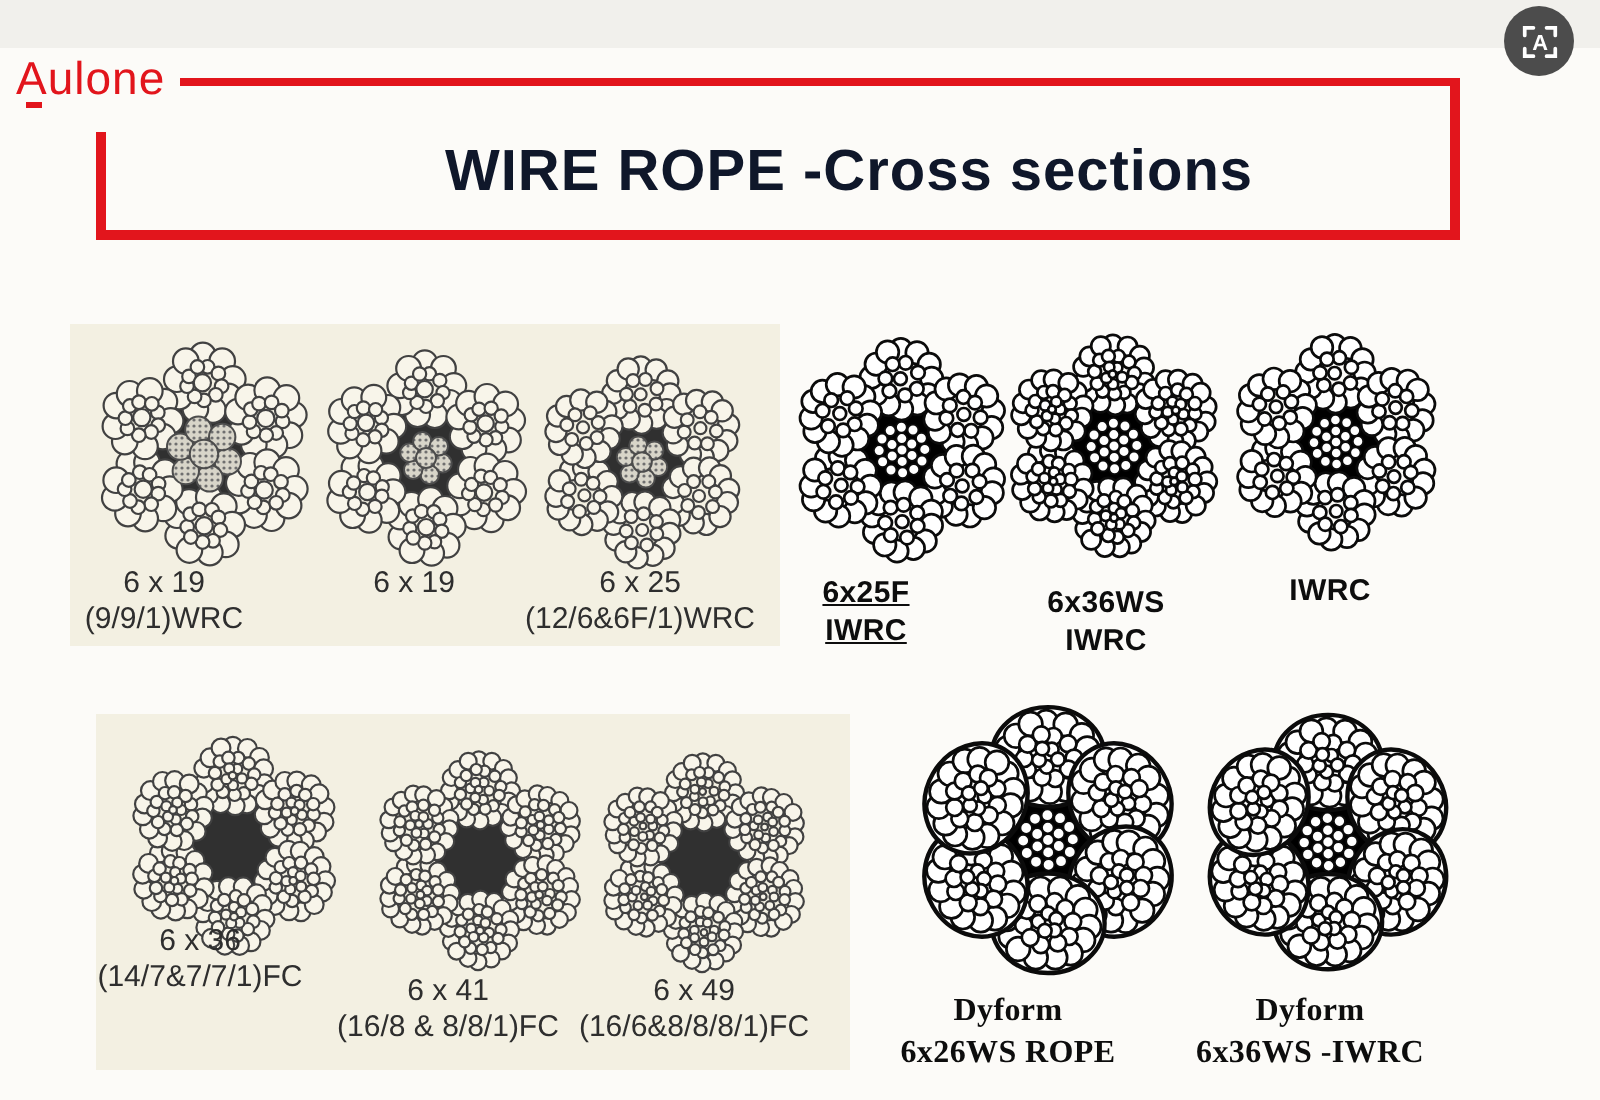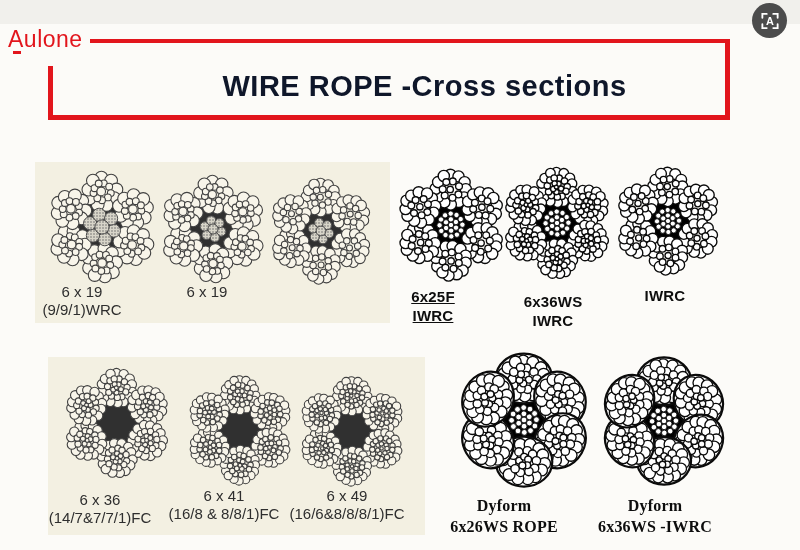--- a/index.html
+++ b/index.html
@@ -442,20 +442,24 @@
       <circle cx="37.1" cy="38.4" r="3.2" fill="#f8f5ea" stroke="#414141" stroke-width="1.1"></circle>
       <circle cx="33.5" cy="45.7" r="3.0" fill="#f8f5ea" stroke="#414141" stroke-width="1.1"></circle>
       <circle cx="71.1" cy="65.5" r="4.5" fill="url(#stip2)" stroke="#4c4c4c" stroke-width="1"></circle>
       <circle cx="64.9" cy="71.3" r="4.5" fill="url(#stip2)" stroke="#4c4c4c" stroke-width="1"></circle>
       <circle cx="56.8" cy="68.8" r="4.5" fill="url(#stip2)" stroke="#4c4c4c" stroke-width="1"></circle>
       <circle cx="54.9" cy="60.5" r="4.5" fill="url(#stip2)" stroke="#4c4c4c" stroke-width="1"></circle>
       <circle cx="61.1" cy="54.7" r="4.5" fill="url(#stip2)" stroke="#4c4c4c" stroke-width="1"></circle>
       <circle cx="69.2" cy="57.2" r="4.5" fill="url(#stip2)" stroke="#4c4c4c" stroke-width="1"></circle>
       <circle cx="63" cy="63" r="4.9" fill="url(#stip2)" stroke="#4c4c4c" stroke-width="1"></circle>
     </svg>
+    <div class="cap scan" style="left: 230px; top: 283px;">
+      <div>6 x 25</div>
+      <div>(12/6&amp;6F/1)WRC</div>
+    </div>
     <svg width="132" height="132" class="rope" style="left: 385px; top: 159px;">
       <path d="M82.0 38.4L82.3 56.6L97.9 66.0L82.3 75.4L82.0 93.6L66.0 84.8L50.0 93.6L49.7 75.4L34.1 66.0L49.7 56.6L50.0 38.4L66.0 47.2Z" fill="#000000" stroke="#000000" stroke-width="5" stroke-linejoin="round"></path>
       <circle cx="65.4" cy="15.8" r="5.6" fill="#ffffff" stroke="#0b0b0b" stroke-width="1.35"></circle>
       <circle cx="73.5" cy="17.4" r="5.6" fill="#ffffff" stroke="#0b0b0b" stroke-width="1.35"></circle>
       <circle cx="79.6" cy="23.2" r="5.6" fill="#ffffff" stroke="#0b0b0b" stroke-width="1.35"></circle>
       <circle cx="80.8" cy="30.2" r="5.6" fill="#ffffff" stroke="#0b0b0b" stroke-width="1.35"></circle>
       <circle cx="79.0" cy="38.4" r="5.6" fill="#ffffff" stroke="#0b0b0b" stroke-width="1.35"></circle>
       <circle cx="73.7" cy="42.9" r="5.6" fill="#ffffff" stroke="#0b0b0b" stroke-width="1.35"></circle>
       <circle cx="65.8" cy="45.5" r="5.6" fill="#ffffff" stroke="#0b0b0b" stroke-width="1.35"></circle>
       <circle cx="59.3" cy="43.3" r="5.6" fill="#ffffff" stroke="#0b0b0b" stroke-width="1.35"></circle>
@@ -1134,21 +1138,21 @@
       <circle cx="30.5" cy="38.6" r="3.1" fill="#f8f5ea" stroke="#414141" stroke-width="1.1"></circle>
       <circle cx="35.1" cy="38.2" r="3.1" fill="#f8f5ea" stroke="#414141" stroke-width="1.1"></circle>
       <circle cx="40.8" cy="40.0" r="3.1" fill="#f8f5ea" stroke="#414141" stroke-width="1.1"></circle>
       <circle cx="38.6" cy="47.0" r="2.5" fill="#f8f5ea" stroke="#414141" stroke-width="1.1"></circle>
       <circle cx="35.9" cy="51.7" r="2.5" fill="#f8f5ea" stroke="#414141" stroke-width="1.1"></circle>
       <circle cx="32.0" cy="50.3" r="2.5" fill="#f8f5ea" stroke="#414141" stroke-width="1.1"></circle>
       <circle cx="31.2" cy="45.1" r="2.5" fill="#f8f5ea" stroke="#414141" stroke-width="1.1"></circle>
       <circle cx="36.6" cy="43.3" r="2.5" fill="#f8f5ea" stroke="#414141" stroke-width="1.1"></circle>
       <circle cx="34.5" cy="47.0" r="1.9" fill="#f8f5ea" stroke="#414141" stroke-width="1.1"></circle>
     </svg>
-    <div class="cap scan" style="left: 10px; top: 491px;">
+    <div class="cap scan" style="left: 10px; top: 462px;">
       <div>6 x 36</div>
       <div>(14/7&amp;7/7/1)FC</div>
     </div>
     <svg width="130" height="130" class="rope" style="left: 175px; top: 365px;">
       <path d="M80.7 37.8L81.5 55.5L96.4 65.0L81.5 74.5L80.7 92.2L65.0 84.0L49.3 92.2L48.5 74.5L33.6 65.0L48.5 55.5L49.3 37.8L65.0 46.0Z" fill="#303030" stroke="#303030" stroke-width="5" stroke-linejoin="round"></path>
       <circle cx="64.4" cy="14.9" r="4.2" fill="#f8f5ea" stroke="#414141" stroke-width="1.1"></circle>
       <circle cx="70.9" cy="15.6" r="4.2" fill="#f8f5ea" stroke="#414141" stroke-width="1.1"></circle>
       <circle cx="76.7" cy="19.2" r="4.2" fill="#f8f5ea" stroke="#414141" stroke-width="1.1"></circle>
       <circle cx="79.2" cy="23.9" r="4.2" fill="#f8f5ea" stroke="#414141" stroke-width="1.1"></circle>
       <circle cx="80.8" cy="30.4" r="4.2" fill="#f8f5ea" stroke="#414141" stroke-width="1.1"></circle>

